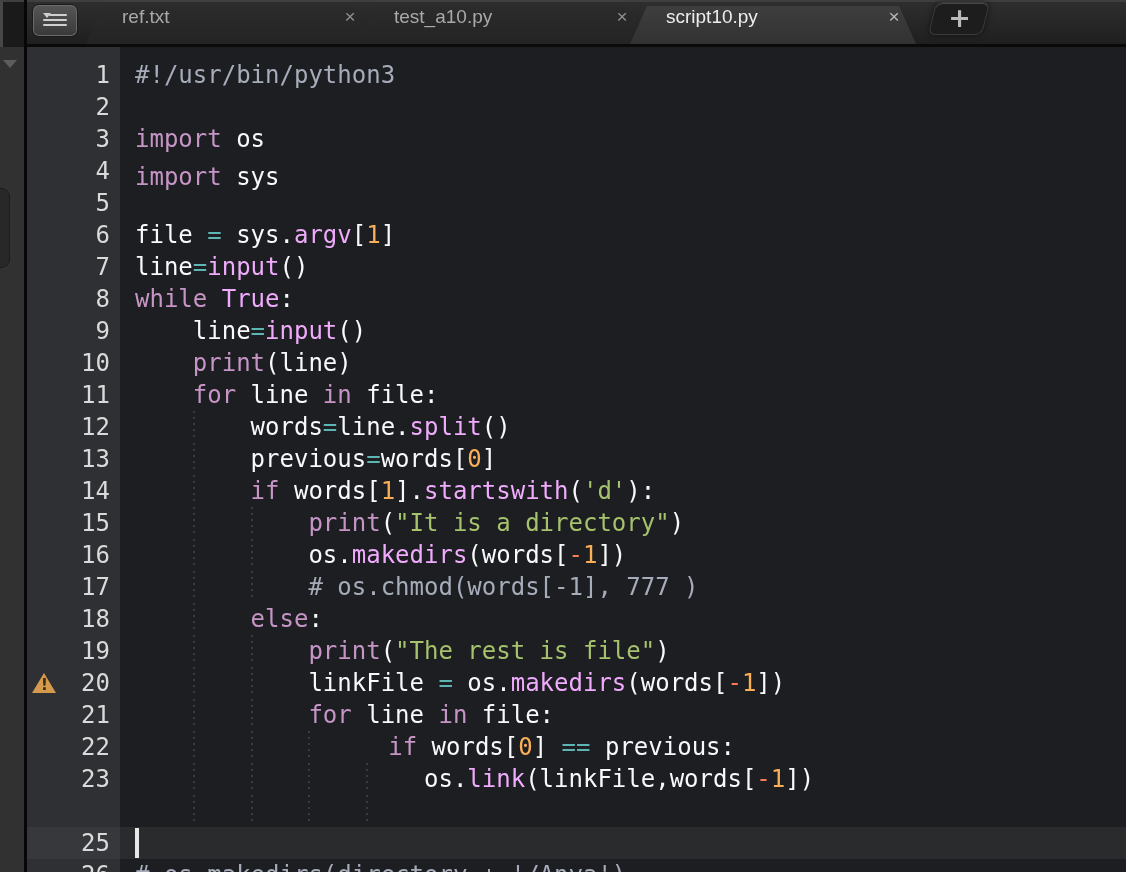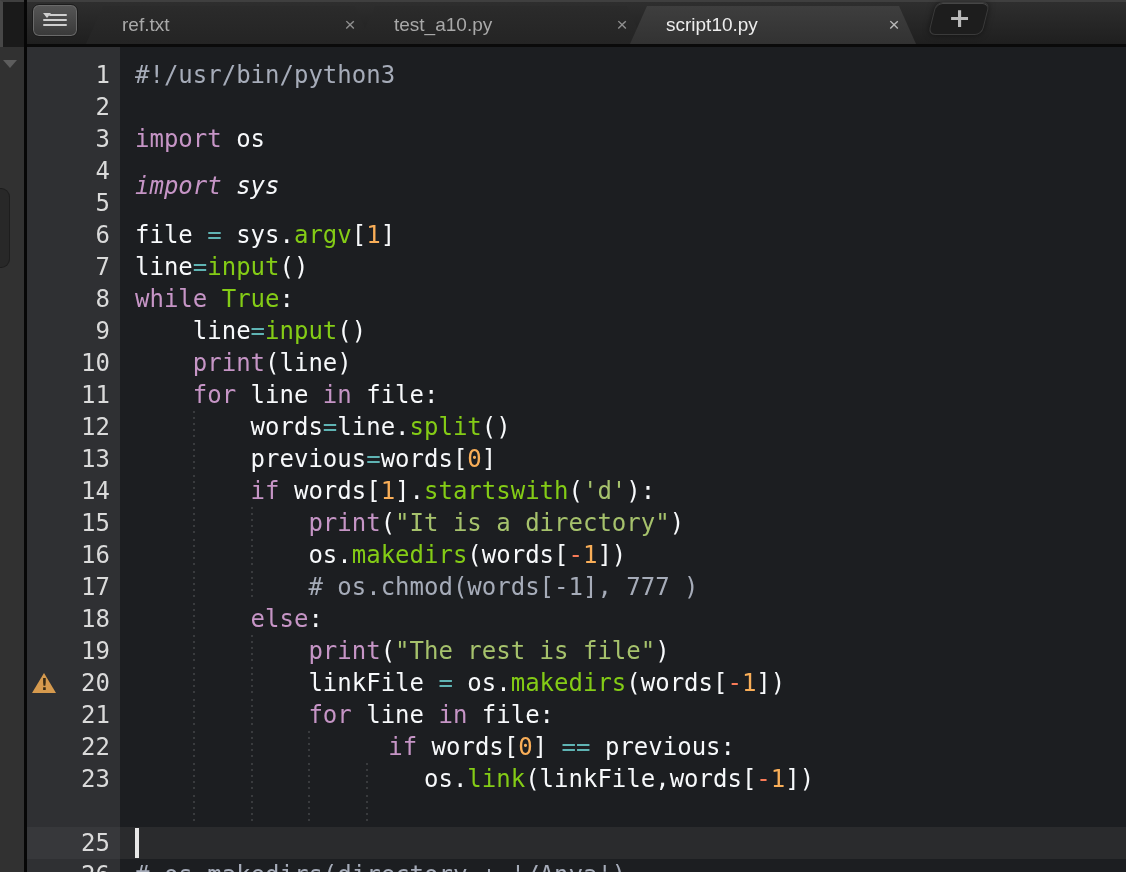--- a/index.html
+++ b/index.html
@@ -25,21 +25,21 @@
   .listbtn{width:44px;height:31px;margin:0 8px 7px 5px;border-radius:7px;flex:none;
            background:linear-gradient(#565656,#393939);border:1px solid #1c1c1c;
            box-shadow:inset 0 0 0 1px #6a6a6a;display:flex;align-items:center;justify-content:center;cursor:pointer;}
   .listicon{position:relative;width:24px;height:16px;}
   .listicon .bar{position:absolute;right:0;height:2px;width:18px;background:#cfcfcf;border-radius:1px;}
   .listicon .bar.b1{top:1px;}.listicon .bar.b2{top:6px;width:24px;}.listicon .bar.b3{top:11px;width:24px;}
   .listicon .tri{position:absolute;left:0;top:0;width:0;height:0;
                  border-left:4px solid transparent;border-right:4px solid transparent;
                  border-top:5px solid #cfcfcf;}
   .tab{position:relative;height:38px;width:286px;margin-right:-14px;flex:none;
-       display:flex;align-items:center;cursor:pointer;
+       display:flex;cursor:pointer;
        clip-path:polygon(17px 0,calc(100% - 17px) 0,100% 100%,0 100%);
        background:linear-gradient(#2b2b2b,#242424);color:#a9a9a9;
        font-family:"Liberation Sans",sans-serif;font-size:19px;}
   .tab.active{background:linear-gradient(#3e3e3e,#323232);color:#ededed;z-index:3;gap:21px;}
   .tab-label{flex:1;padding-left:36px;white-space:nowrap;overflow:hidden;}
   .tab-close{width:44px;text-align:center;font-size:19px;color:#8f8f8f;}
   .tab.active .tab-close{color:#b8b8b8;}
   .plusbtn{width:52px;height:31px;margin:0 0 9px 30px;flex:none;cursor:pointer;
            transform:skewX(-14deg);border-radius:7px;background:#1d1d1d;
            border:1px solid #3a3a3a;box-shadow:inset 0 1px 0 #464646,0 0 6px rgba(0,0,0,.5);
@@ -61,21 +61,21 @@
                font:bold 15px "DejaVu Sans",sans-serif;}
   .code{position:absolute;left:93px;top:0;right:0;bottom:0;cursor:text;}
   .cur-row{position:absolute;left:0;right:0;height:32px;background:#2a2b2d;}
   .codeline{position:absolute;left:0;right:0;height:32px;line-height:32px;
             padding-left:15px;white-space:pre;font-size:24px;color:#f7f9fb;}
   .guide{position:absolute;top:2px;height:30px;width:2px;
          background-image:repeating-linear-gradient(to bottom,rgba(255,255,255,.13) 0 2px,transparent 2px 6px);}
   .cursor{position:absolute;left:15px;width:4px;height:30px;top:1px;background:#e8e8e8;}
 
   
-  .t-pun{color:#f7f9fb}.t-kw{color:#c695c6}.t-fn{color:#84cc16}.t-op{color:#5fb4b4}
+  .t-pun{color:#f7f9fb}.t-kw{color:#c695c6}.t-fn{color:#f0abfc}.t-op{color:#5fb4b4}
   .t-num{color:#f9ae58}.t-red{color:#f97b58}.t-com{color:#a6acb9}.t-str{color:#a6c26c}
 </style>
 </head>
 <body>
 
 <div class="screen">
 
   <div class="left-strip">
     <div class="disclosure"></div>
     <div class="strip-pill"></div>
@@ -138,21 +138,21 @@
         <div class="gnum" style="top: 716px;">23</div>
         <div class="gnum" style="top: 748px; margin-top: 32px;">24</div>
         <div class="grow-cur" style="top: 780px;"></div>
         <div class="gnum" style="top: 780px;">25</div>
         <div class="gnum" style="top: 812px;">26</div>
       </div>
     <div class="code">
         <div class="codeline" style="top: 12px;"><span class="t-com">#!/usr/bin/python3</span></div>
         <div class="codeline" style="top: 44px;"></div>
         <div class="codeline" style="top: 76px;"><span class="t-kw">import</span><span class="t-pun"> os</span></div>
-        <div class="codeline" style="top: 123px; font-style: italic;"><span class="t-kw">import</span><span class="t-pun"> sys</span></div>
+        <div class="codeline" style="top: 114px;"><span class="t-kw">import</span><span class="t-pun"> sys</span></div>
         <div class="codeline" style="top: 140px;"></div>
         <div class="codeline" style="top: 172px;"><span class="t-pun">file </span><span class="t-op">=</span><span class="t-pun"> sys.</span><span class="t-fn">argv</span><span class="t-pun">[</span><span class="t-num">1</span><span class="t-pun">]</span></div>
         <div class="codeline" style="top: 204px;"><span class="t-pun">line</span><span class="t-op">=</span><span class="t-fn">input</span><span class="t-pun">()</span></div>
         <div class="codeline" style="top: 236px;"><span class="t-kw">while</span><span class="t-pun"> </span><span class="t-fn">True</span><span class="t-pun">:</span></div>
         <div class="codeline" style="top: 268px;"><span class="t-pun">    line</span><span class="t-op">=</span><span class="t-fn">input</span><span class="t-pun">()</span></div>
         <div class="codeline" style="top: 300px;"><span class="t-pun">    </span><span class="t-kw">print</span><span class="t-pun">(line)</span></div>
         <div class="codeline" style="top: 332px;"><span class="t-pun">    </span><span class="t-kw">for</span><span class="t-pun"> line </span><span class="t-kw">in</span><span class="t-pun"> file:</span></div>
         <div class="codeline" style="top: 364px;"><span class="t-pun">        words</span><span class="t-op">=</span><span class="t-pun">line.</span><span class="t-fn">split</span><span class="t-pun">()</span></div>
         <div class="guide" style="top: 364px; left: 72.8px;"></div>
         <div class="codeline" style="top: 396px;"><span class="t-pun">        previous</span><span class="t-op">=</span><span class="t-pun">words[</span><span class="t-num">0</span><span class="t-pun">]</span></div>

